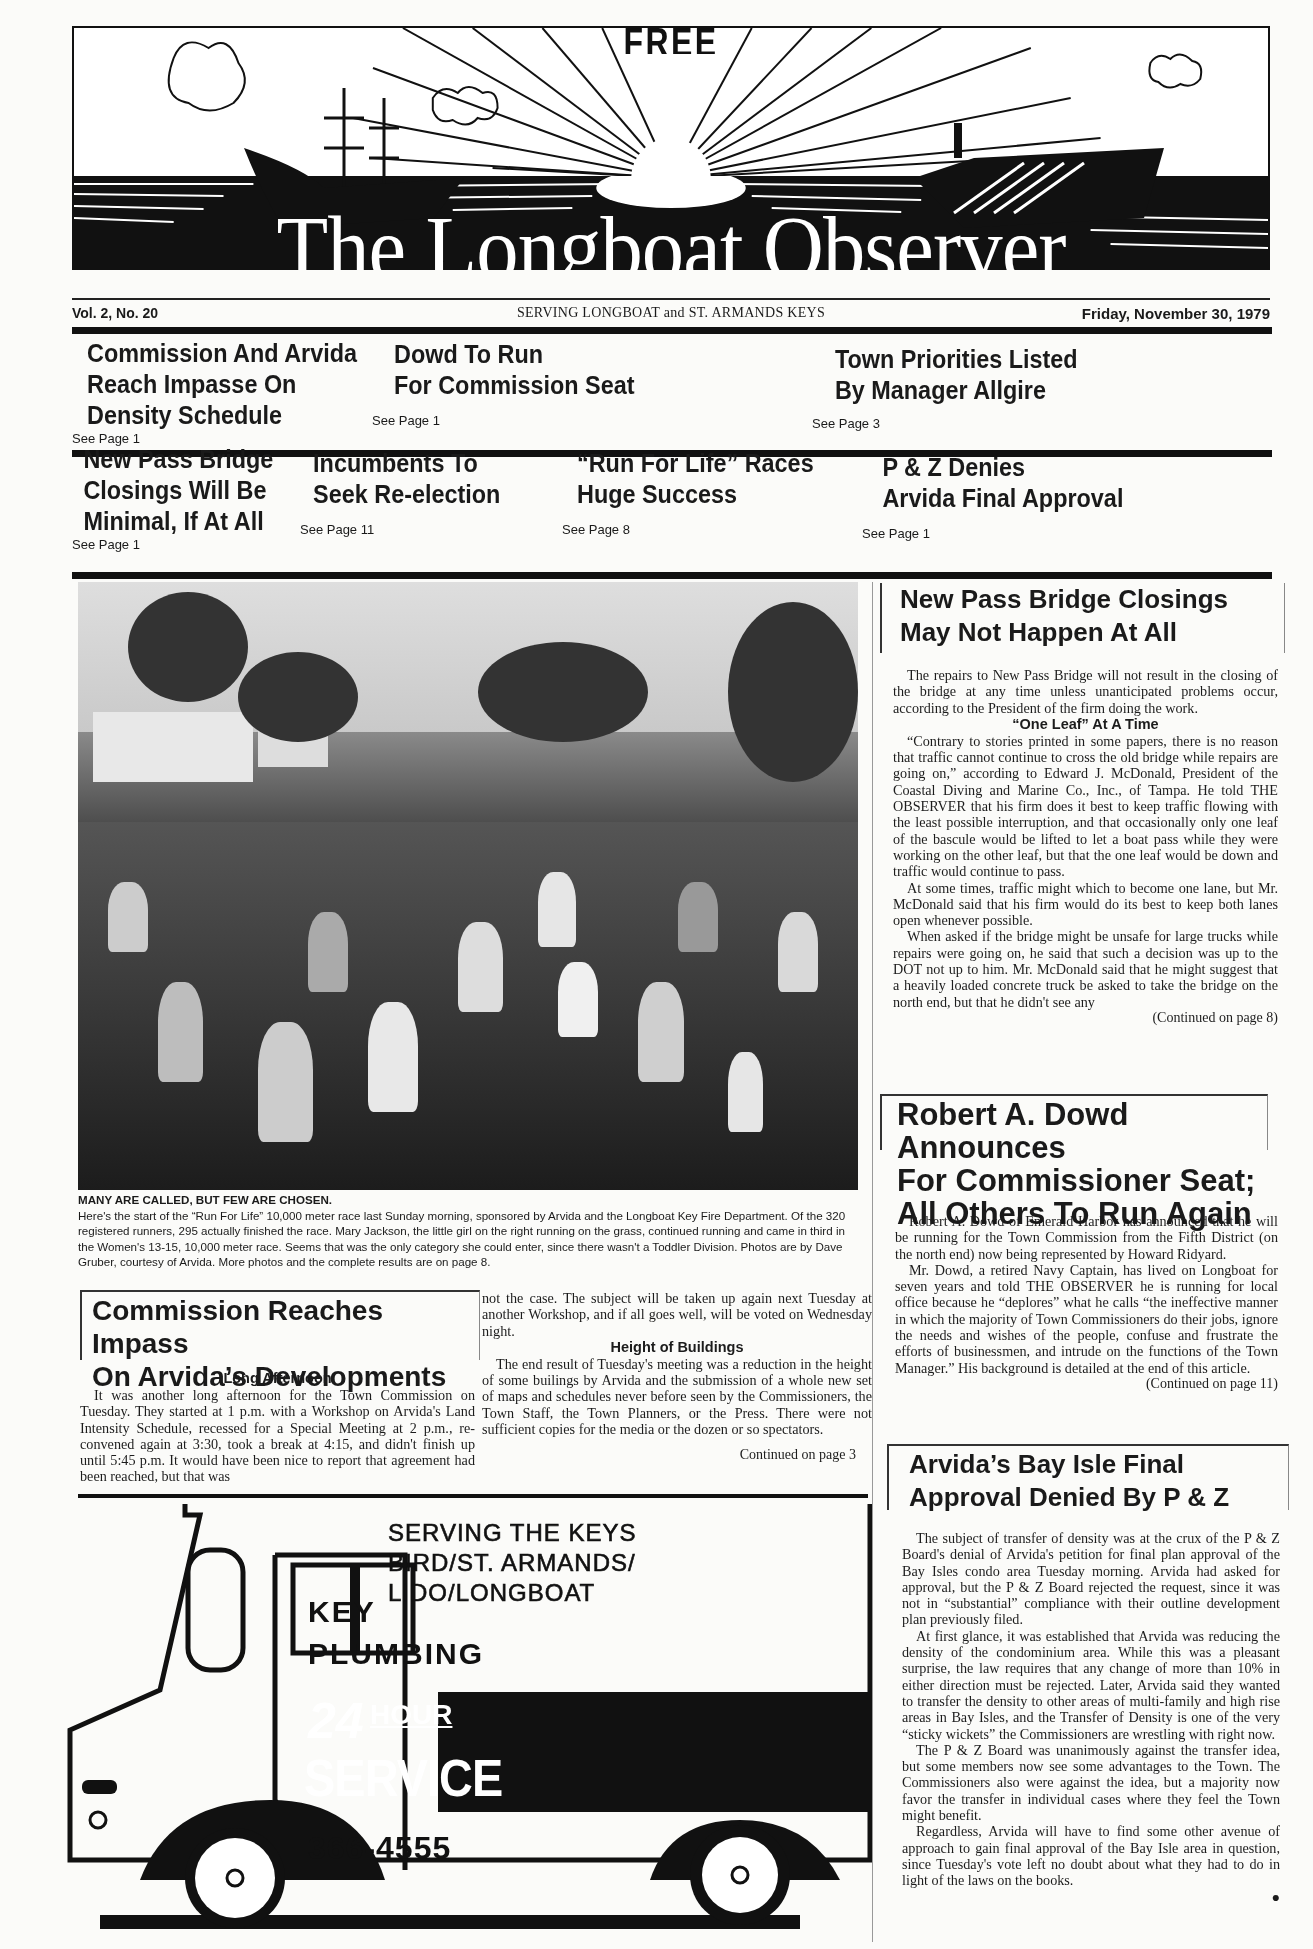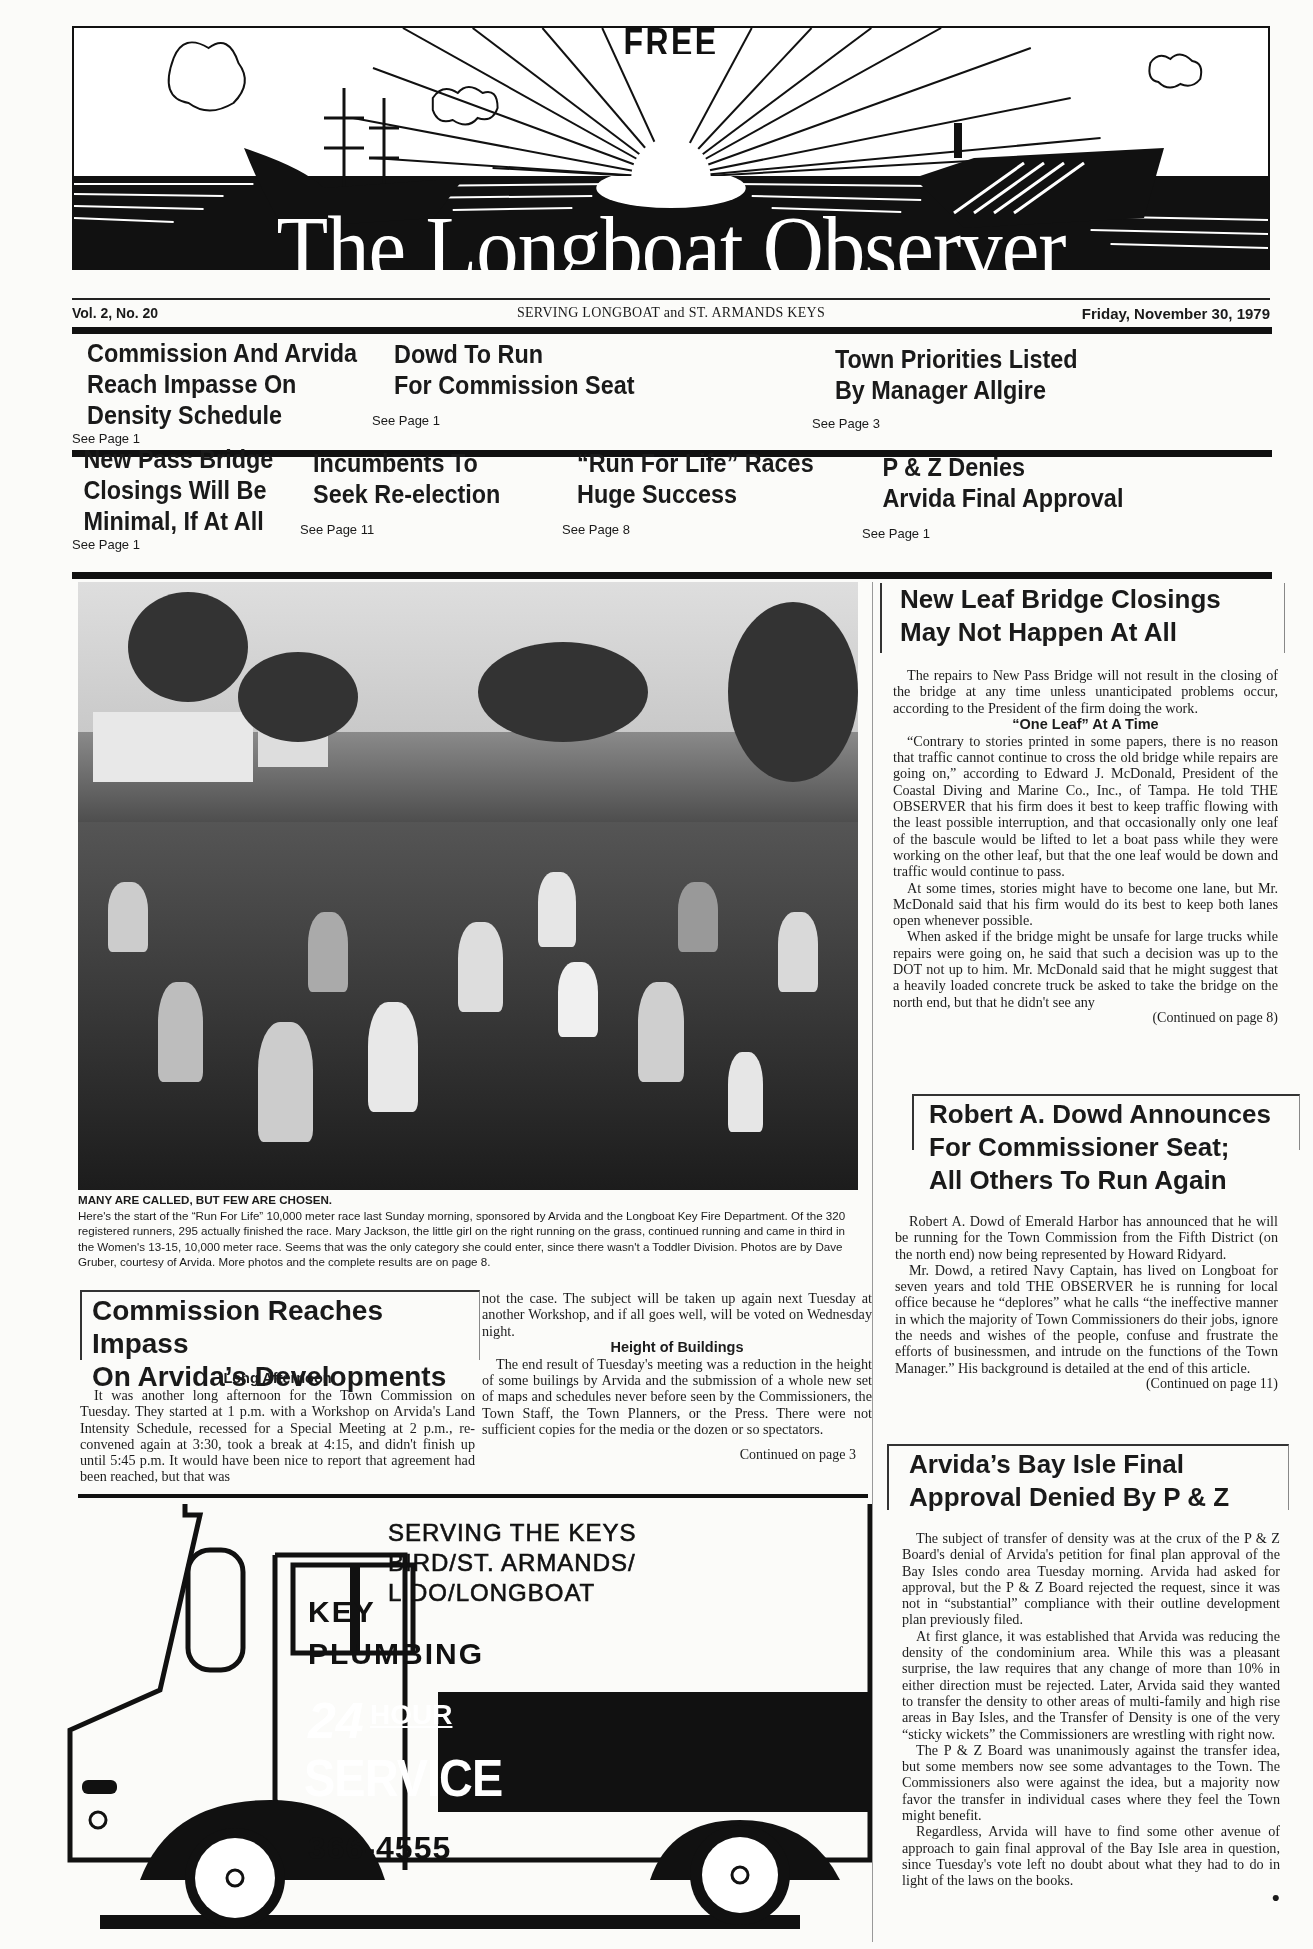--- a/index.html
+++ b/index.html
@@ -270,33 +270,33 @@
   <div class="ad-text" style="left:248px;top:135px;font-size:30px;line-height:38px;letter-spacing:2px">PLUMBING</div>
   <div class="ad-text" style="left:248px;top:196px;font-size:50px;line-height:50px;color:#fff;font-style:italic">24</div>
   <div class="ad-text" style="left:310px;top:200px;font-size:28px;line-height:30px;color:#fff;text-decoration:underline">HOUR</div>
   <div class="ad-text" style="left:244px;top:252px;font-size:52px;line-height:52px;color:#fff;letter-spacing:-1px;transform:scaleX(0.9);transform-origin:left">SERVICE</div>
   <div class="ad-text" style="left:248px;top:330px;font-size:32px;line-height:36px;letter-spacing:1px">366-4555</div>
 </div>
 
 <div class="vrule" style="left:872px;top:582px;height:1360px;background:#999"></div>
 
 <div class="boxhead" style="left:880px;top:583px;width:405px;height:70px;padding:0 0 0 18px;font-size:26px;line-height:33px;border-top:none">
-  <span>New Leaf Bridge Closings</span>
+  <span>New Pass Bridge Closings</span>
   <span>May Not Happen At All</span>
 </div>
 <div class="body-text" style="left:893px;top:667px;width:385px">
   <p>The repairs to New Pass Bridge will not result in the closing of the bridge at any time unless unanticipated problems occur, according to the President of the firm doing the work.</p>
   <p class="subhead">“One Leaf” At A Time</p>
   <p>“Contrary to stories printed in some papers, there is no reason that traffic cannot continue to cross the old bridge while repairs are going on,” according to Edward J. McDonald, President of the Coastal Diving and Marine Co., Inc., of Tampa. He told THE OBSERVER that his firm does it best to keep traffic flowing with the least possible interruption, and that occasionally only one leaf of the bascule would be lifted to let a boat pass while they were working on the other leaf, but that the one leaf would be down and traffic would continue to pass.</p>
-  <p>At some times, stories might have to become one lane, but Mr. McDonald said that his firm would do its best to keep both lanes open whenever possible.</p>
+  <p>At some times, traffic might which to become one lane, but Mr. McDonald said that his firm would do its best to keep both lanes open whenever possible.</p>
   <p>When asked if the bridge might be unsafe for large trucks while repairs were going on, he said that such a decision was up to the DOT not up to him. Mr. McDonald said that he might suggest that a heavily loaded concrete truck be asked to take the bridge on the north end, but that he didn't see any</p>
   <p class="cont">(Continued on page 8)</p>
 </div>
 
-<div class="boxhead" style="left:912px;top:1094px;width:388px;height:56px;padding:2px 0 0 15px;font-size:26px;line-height:33px">
+<div class="boxhead" style="left:880px;top:1094px;width:388px;height:56px;padding:2px 0 0 15px;font-size:31px;line-height:33px">
   <span>Robert A. Dowd Announces</span>
   <span>For Commissioner Seat;</span>
   <span>All Others To Run Again</span>
 </div>
 <div class="body-text" style="left:895px;top:1213px;width:383px">
   <p>Robert A. Dowd of Emerald Harbor has announced that he will be running for the Town Commission from the Fifth District (on the north end) now being represented by Howard Ridyard.</p>
   <p>Mr. Dowd, a retired Navy Captain, has lived on Longboat for seven years and told THE OBSERVER he is running for local office because he “deplores” what he calls “the ineffective manner in which the majority of Town Commissioners do their jobs, ignore the needs and wishes of the people, confuse and frustrate the efforts of businessmen, and intrude on the functions of the Town Manager.” His background is detailed at the end of this article.</p>
   <p class="cont">(Continued on page 11)</p>
 </div>
 

